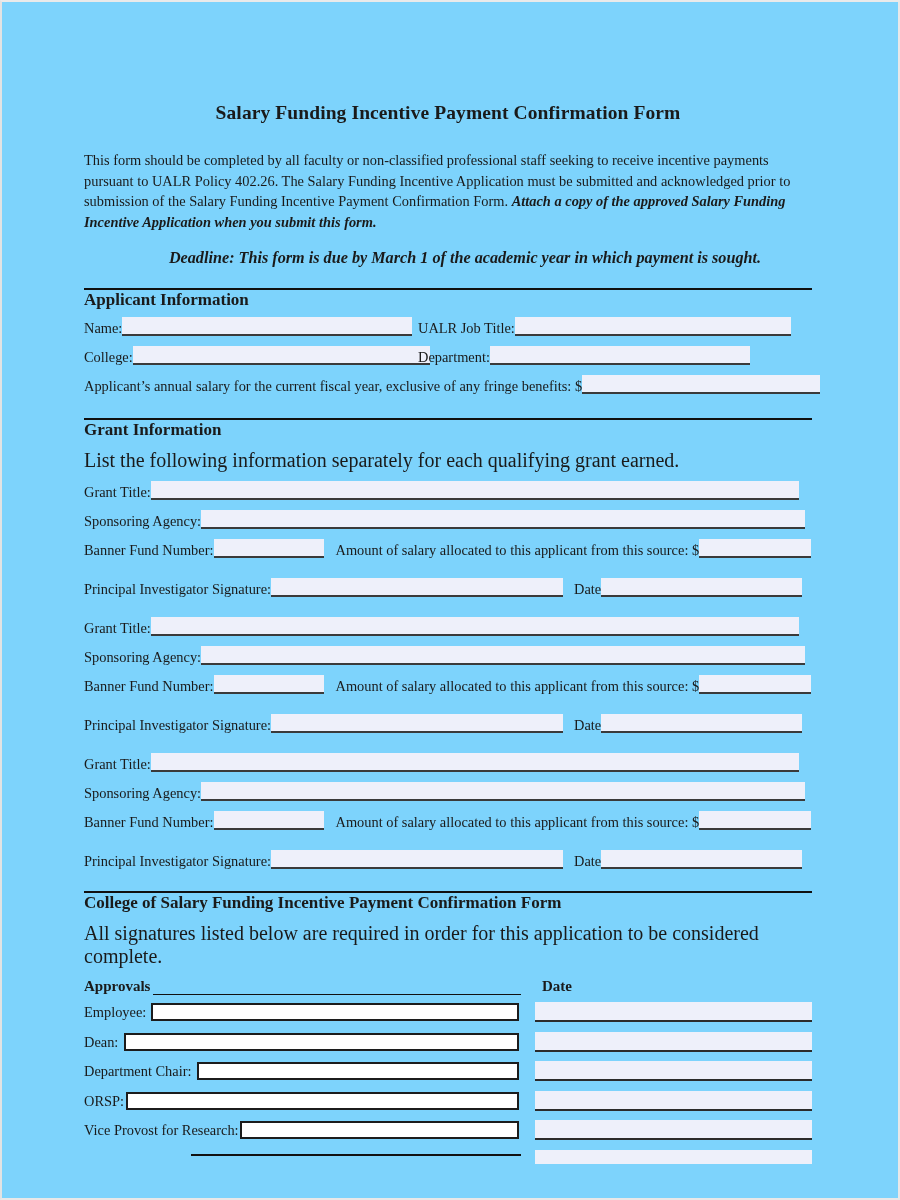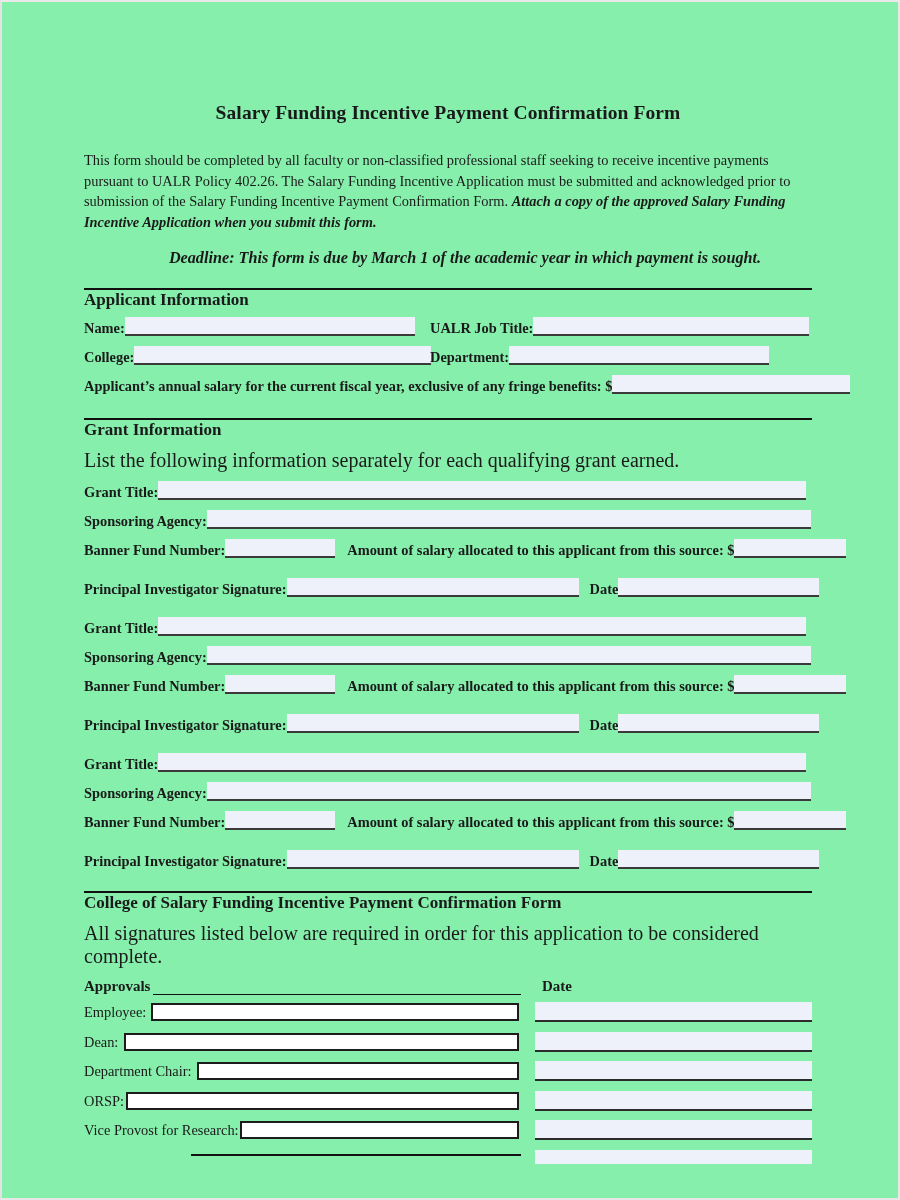--- a/index.html
+++ b/index.html
@@ -15,21 +15,21 @@
     overflow: hidden;
     position: relative;
   }
 
   
   .page {
     position: absolute;
     left: 0; top: 0;
     width: 900px;
     height: 1200px;
-    background: #86efac;
+    background: #7dd3fc;
     border-left: 2px solid #e3e3e3;
     border-top: 2px solid #eaeaea;
     border-right: 2px solid #e8e8e8;
     border-bottom: 2px solid #e8e8e8;
     box-sizing: border-box;
     overflow: hidden;
   }
 
   .content {
     position: absolute;
@@ -82,38 +82,37 @@
     font-size: 20px;
     margin-top: 9px;
   }
 
   
   .row {
     position: relative;
     font-size: 14.4px;
     height: 29px;
     white-space: nowrap;
-    font-weight: bold;
   }
   .lbl { display: inline-block; }
 
   
   .fill {
     display: inline-block;
     position: relative;
     vertical-align: baseline;
     height: 17px;
     background: #eef0fa;
     border-bottom: 2.2px solid #3a3a3a;
     margin-bottom: -3px;
   }
 
   
   .row-2col .left  { position: absolute; left: 0;   top: 0; }
-  .row-2col .right { position: absolute; left: 346px; top: 0; }
+  .row-2col .right { position: absolute; left: 334px; top: 0; }
 
   
   .appr-head {
     position: relative;
     height: 24px;
     font-size: 14.4px;
     margin-top: 10px;
   }
   .appr-head .ap-lbl {
     position: absolute; left: 0; top: 0;

